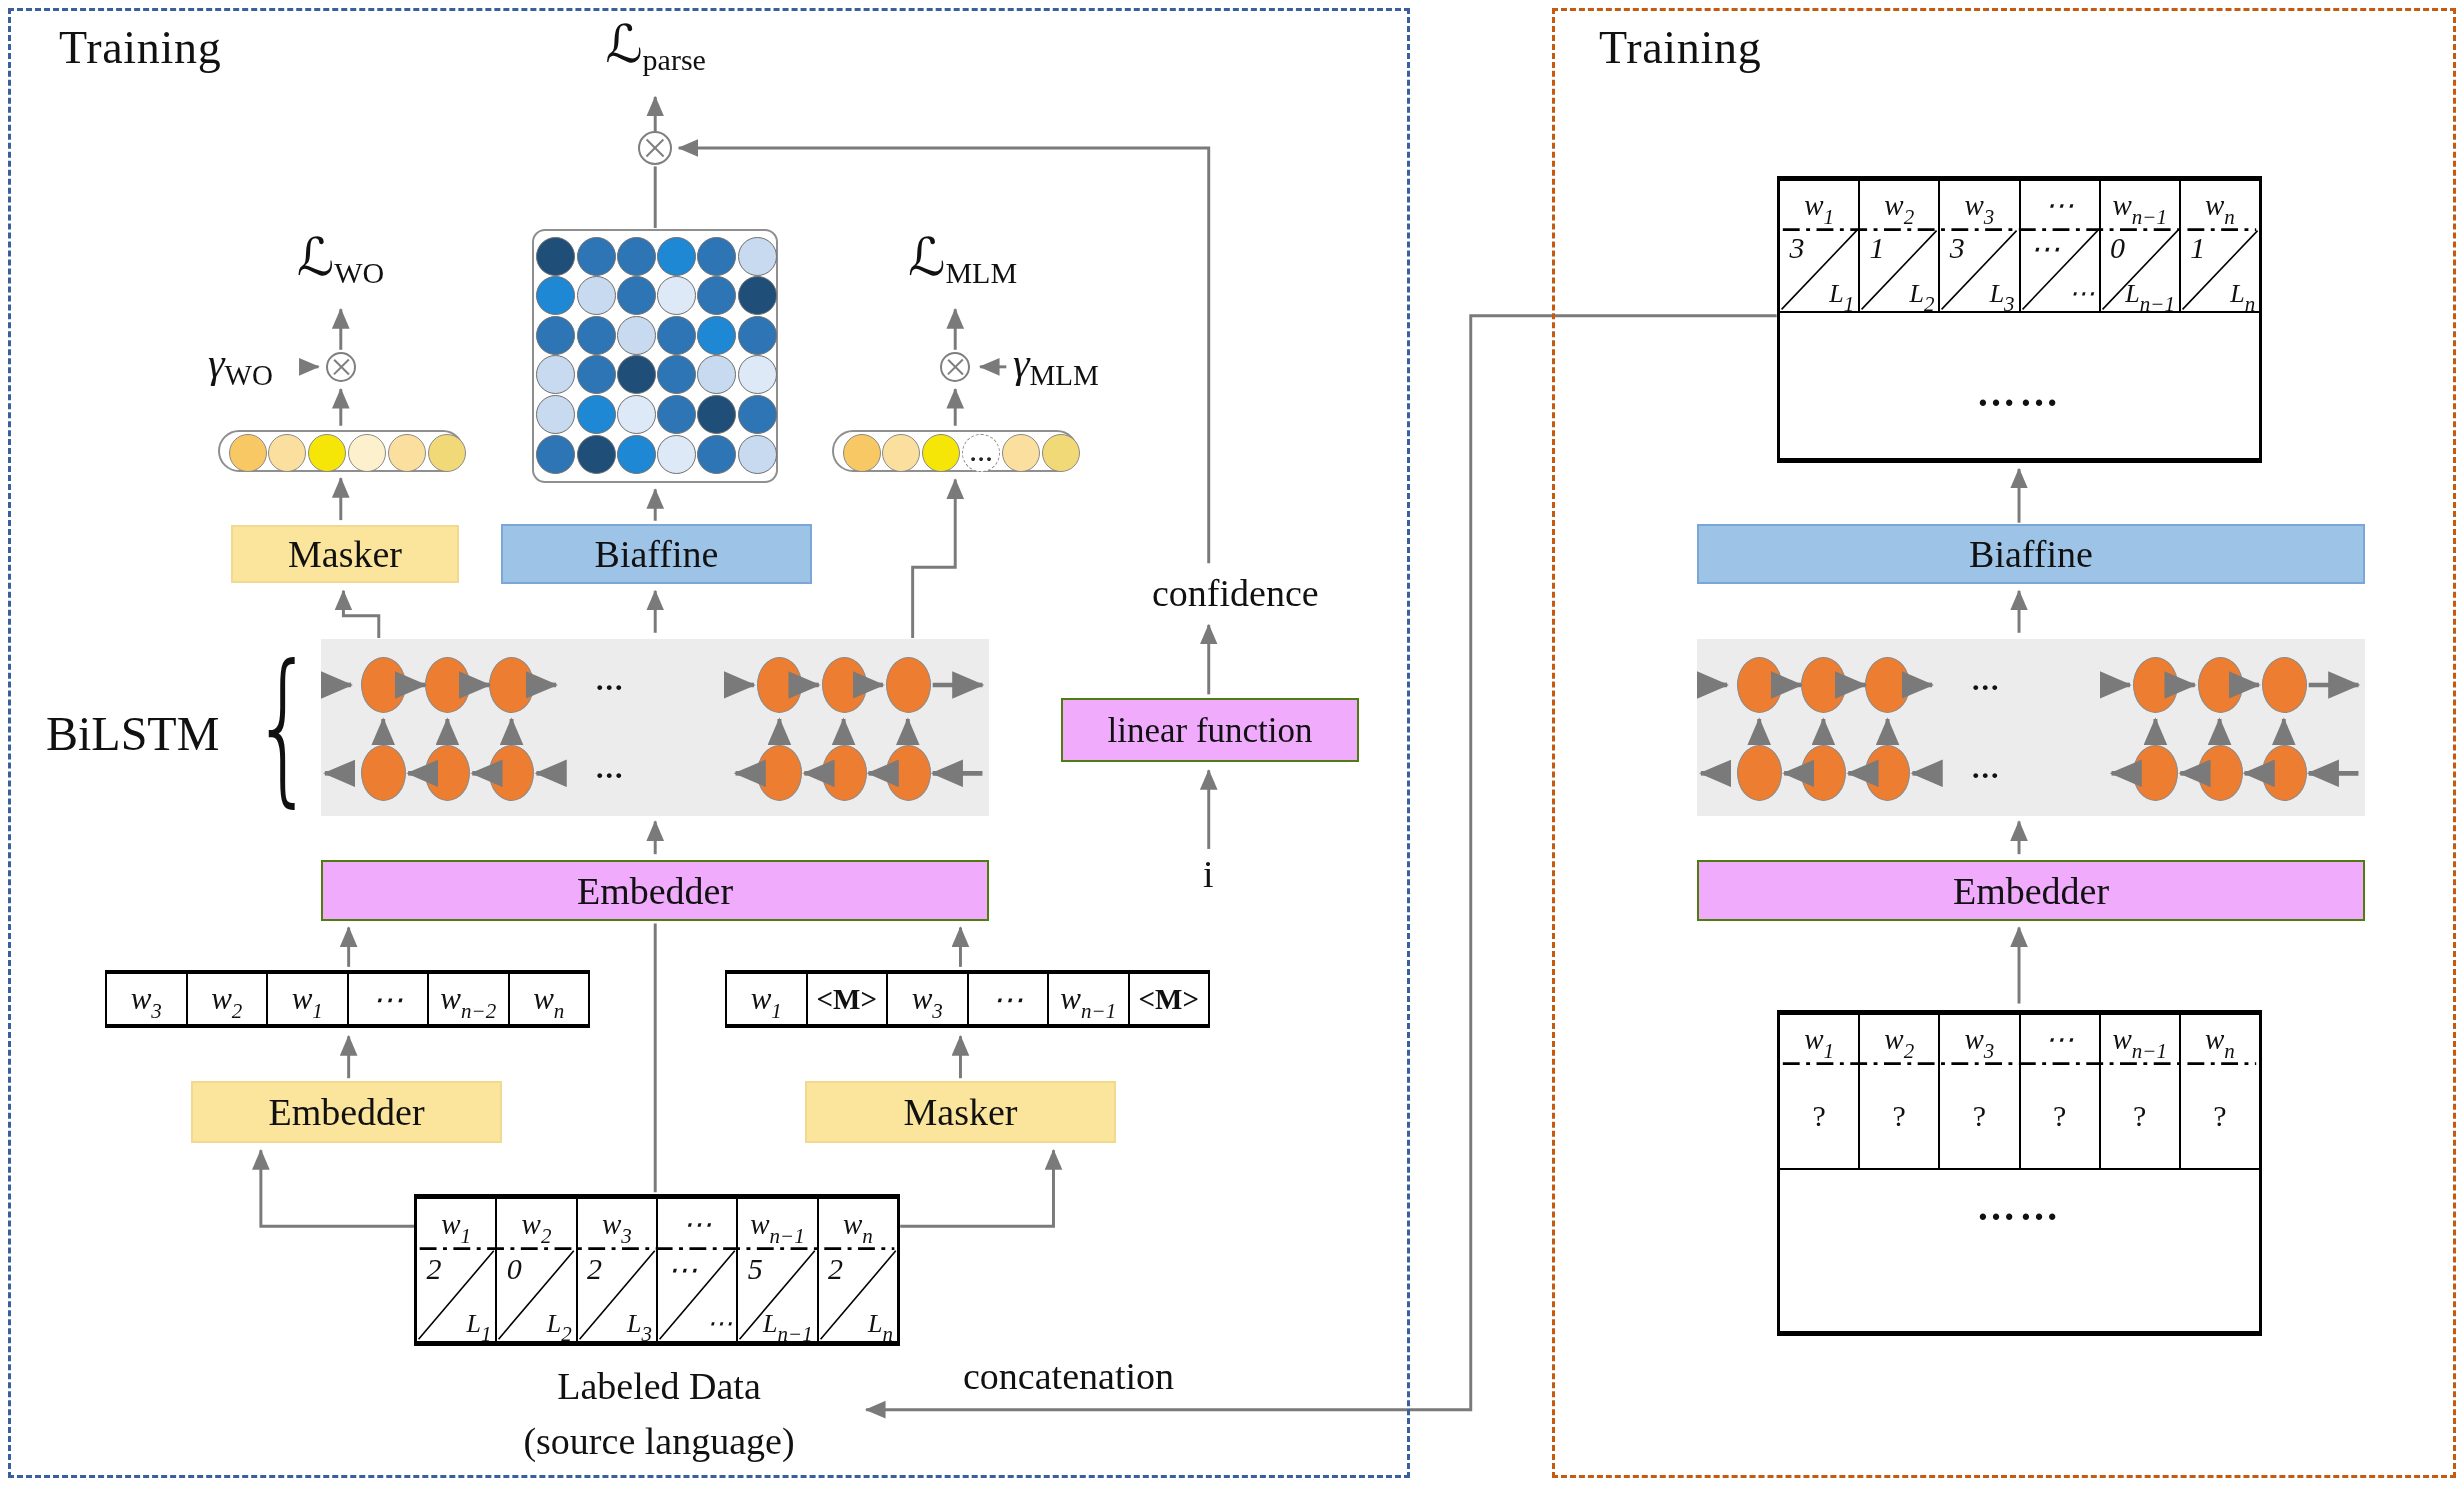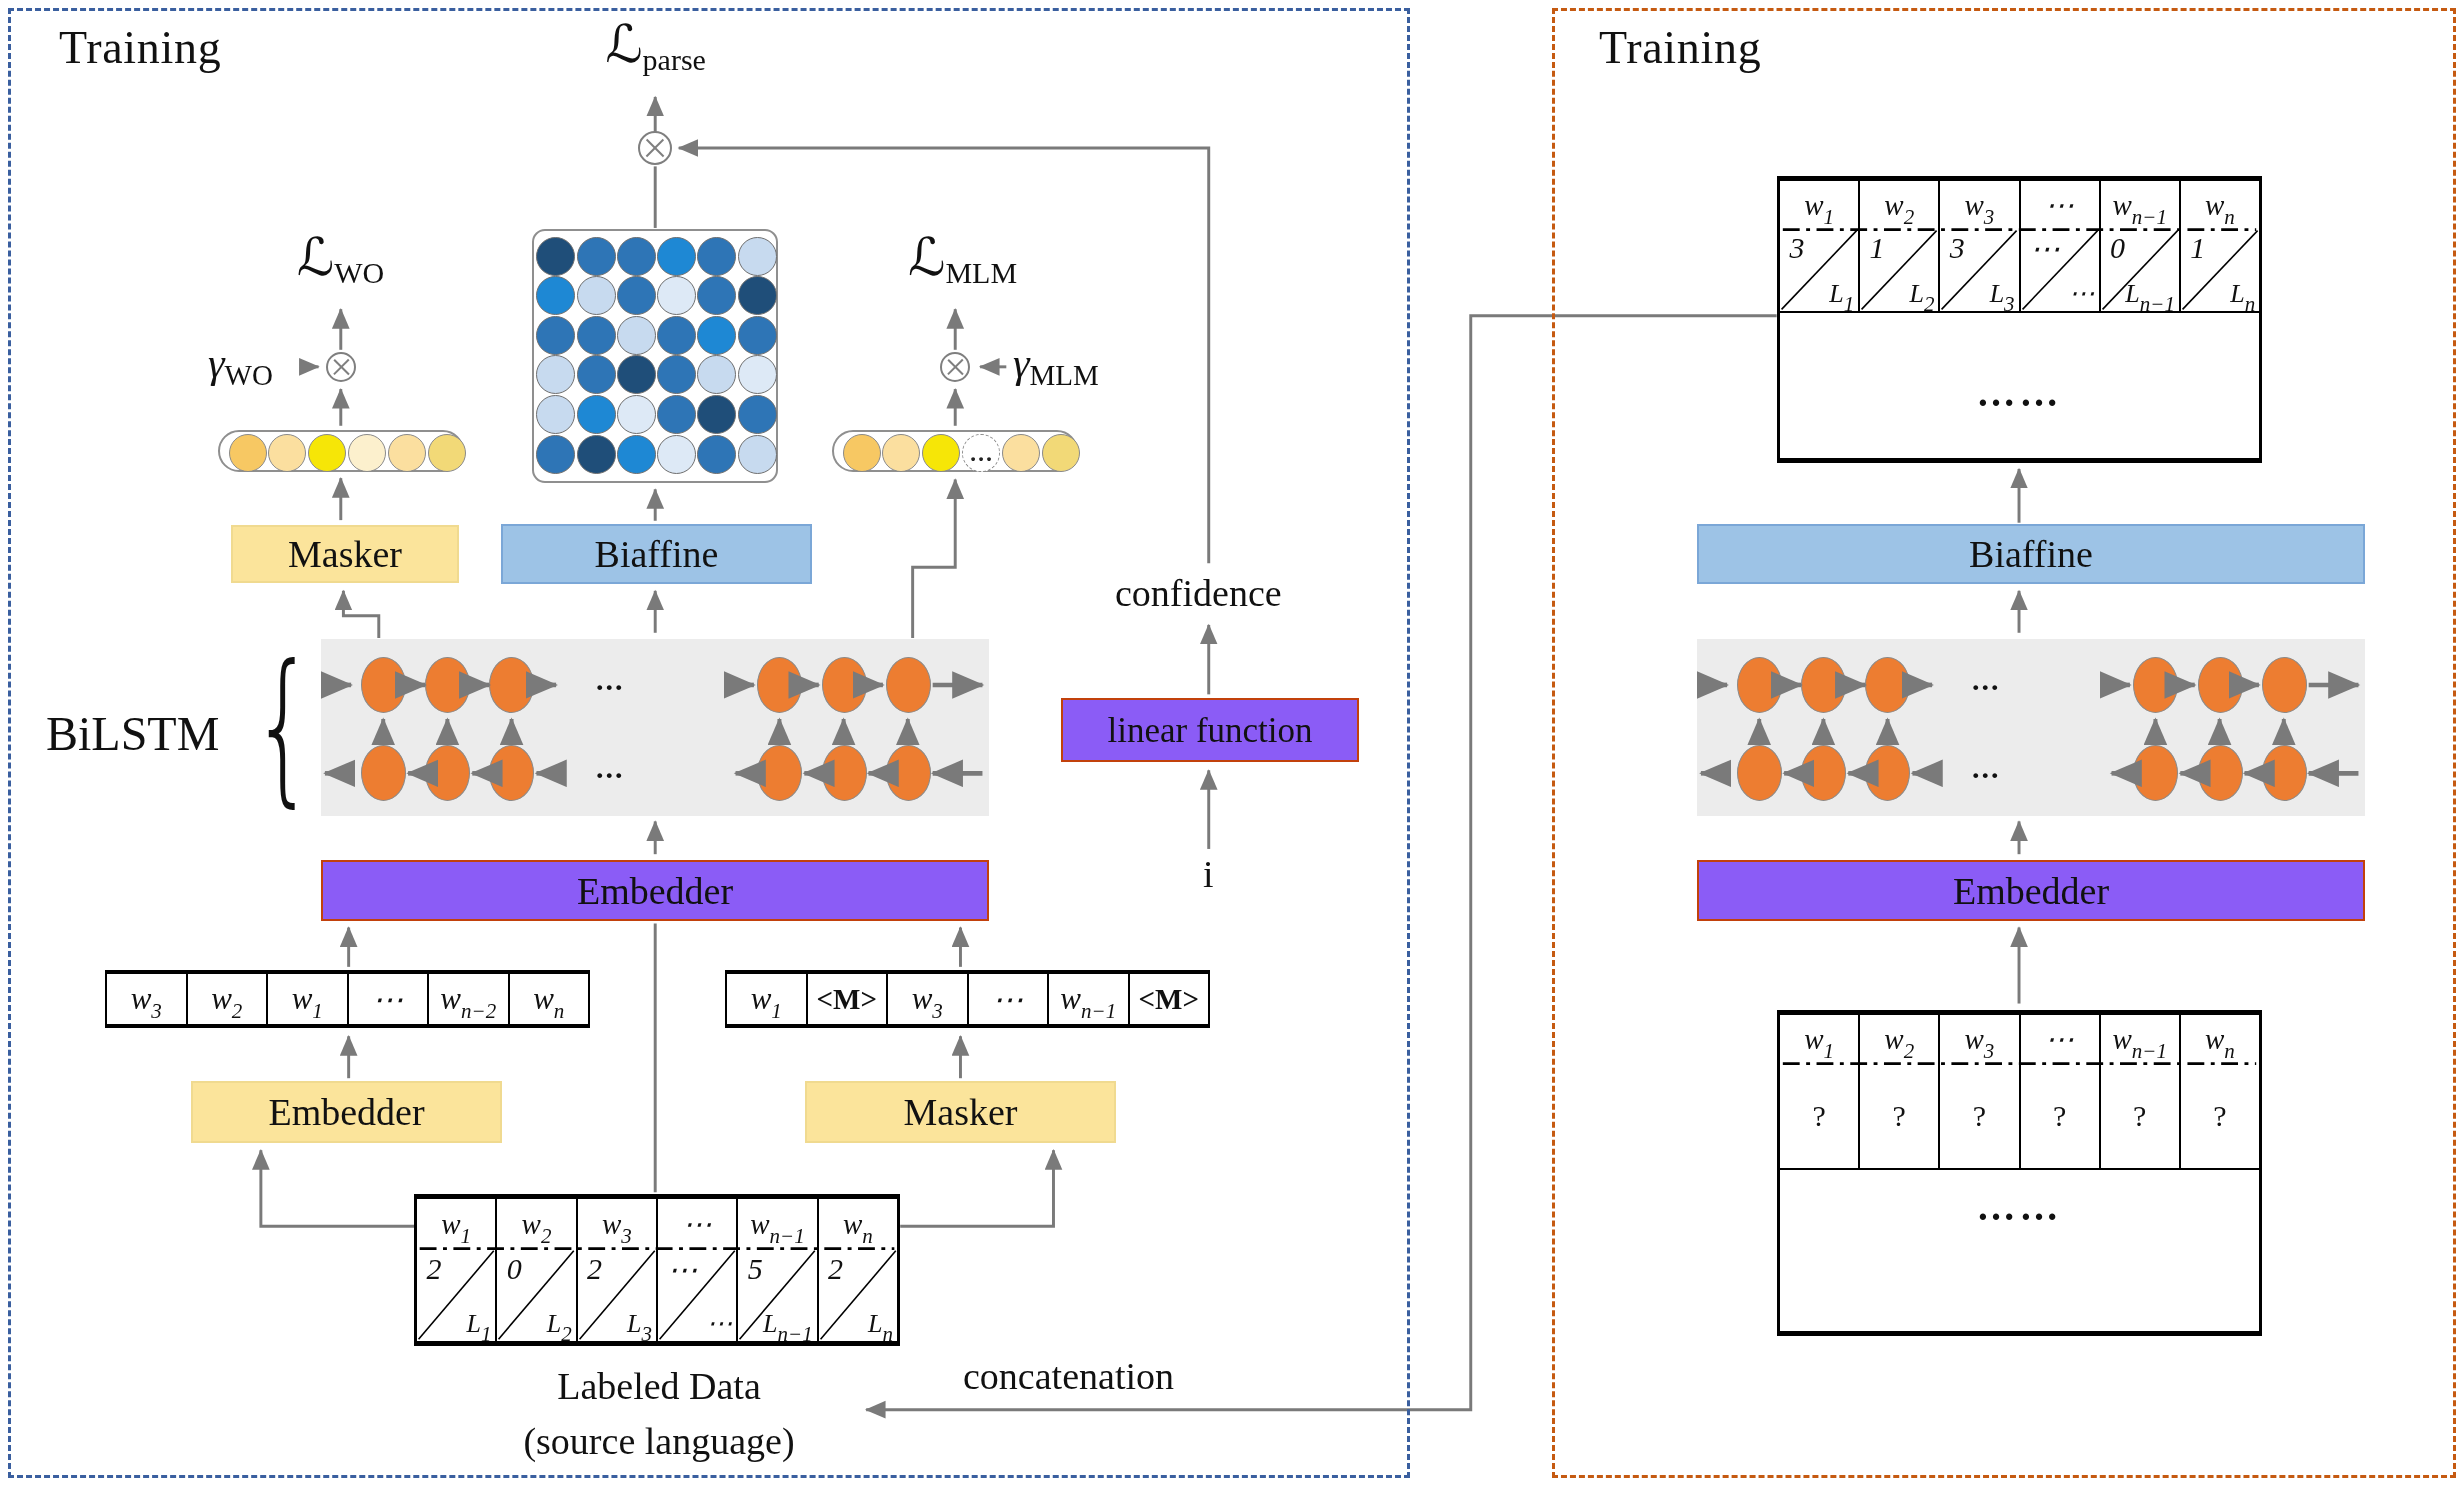--- a/index.html
+++ b/index.html
@@ -4,21 +4,21 @@
 <style>
   *{box-sizing:border-box;margin:0;padding:0}
   html,body{width:2462px;height:1485px;background:#ffffff;overflow:hidden;position:relative;
     font-family:"Liberation Serif","DejaVu Serif",serif;color:#111}
   .panel{position:absolute;border:3.9px dashed;background:transparent}
   .title{position:absolute;font-size:46px;font-weight:normal;letter-spacing:0.7px}
   .blockbox{position:absolute;display:flex;align-items:center;justify-content:center;
     font-size:38px;line-height:1}
   .yellowbox{background:#FBE49B;border:2px solid #F0DA90}
   .bluebox{background:#9DC3E6;border:2px solid #7BA7D7}
-  .orangebox{background:#8b5cf6;border:2px solid #c2410c}
+  .orangebox{background:#f0abfc;border:2px solid #4d7c0f}
   .loss{position:absolute;display:flex;align-items:flex-start;justify-content:center;white-space:nowrap}
   .scriptL{font-family:"DejaVu Sans",sans-serif;font-style:italic;font-size:52px;line-height:1}
   .losssub{font-size:30px;margin-top:25px;font-family:"Liberation Serif",serif}
   .gamma{position:absolute;display:flex;align-items:flex-start;font-size:42px;font-style:italic;white-space:nowrap}
   .gamma .losssub{font-size:29px;margin-top:19.7px;font-style:normal}
   .otimes{position:absolute;border:2.6px solid #7f7f7f;border-radius:50%;background:#fff}
   .otimes::before,.otimes::after{content:"";position:absolute;left:10%;right:10%;top:50%;
     height:2.3px;margin-top:-1.1px;background:#7f7f7f}
   .otimes::before{transform:rotate(45deg)}
   .otimes::after{transform:rotate(-45deg)}
@@ -343,21 +343,21 @@
           <line x1="2" y1="98" x2="98" y2="2" stroke="#000" stroke-width="1.6" vector-effect="non-scaling-stroke"></line>
         </svg>
         <span class="tnum">2</span>
         <span class="tlab"><span>L</span><span class="subs">n</span></span>
       </div>
     </div>
   </div>
 <div class="caption" style="left:459px;top:1364px;width:400px">Labeled Data</div>
 <div class="caption" style="left:459px;top:1419px;width:400px">(source language)</div>
 
-<div class="smalltext" style="left:1115px;top:571px">confidence</div>
+<div class="smalltext" style="left:1152px;top:571px">confidence</div>
 <div class="smalltext" style="left:1203px;top:852px">i</div>
 <div class="smalltext" style="left:963px;top:1354px">concatenation</div>
 
 <div class="dtable" style="left:1777px;top:176px;width:485px;height:287px">
     <div class="trow" style="top: 0px; height: 48px;">
       <div class="tw">
         <span><span>w</span><span class="subs">1</span></span>
       </div>
       <div class="tw">
         <span><span>w</span><span class="subs">2</span></span>

